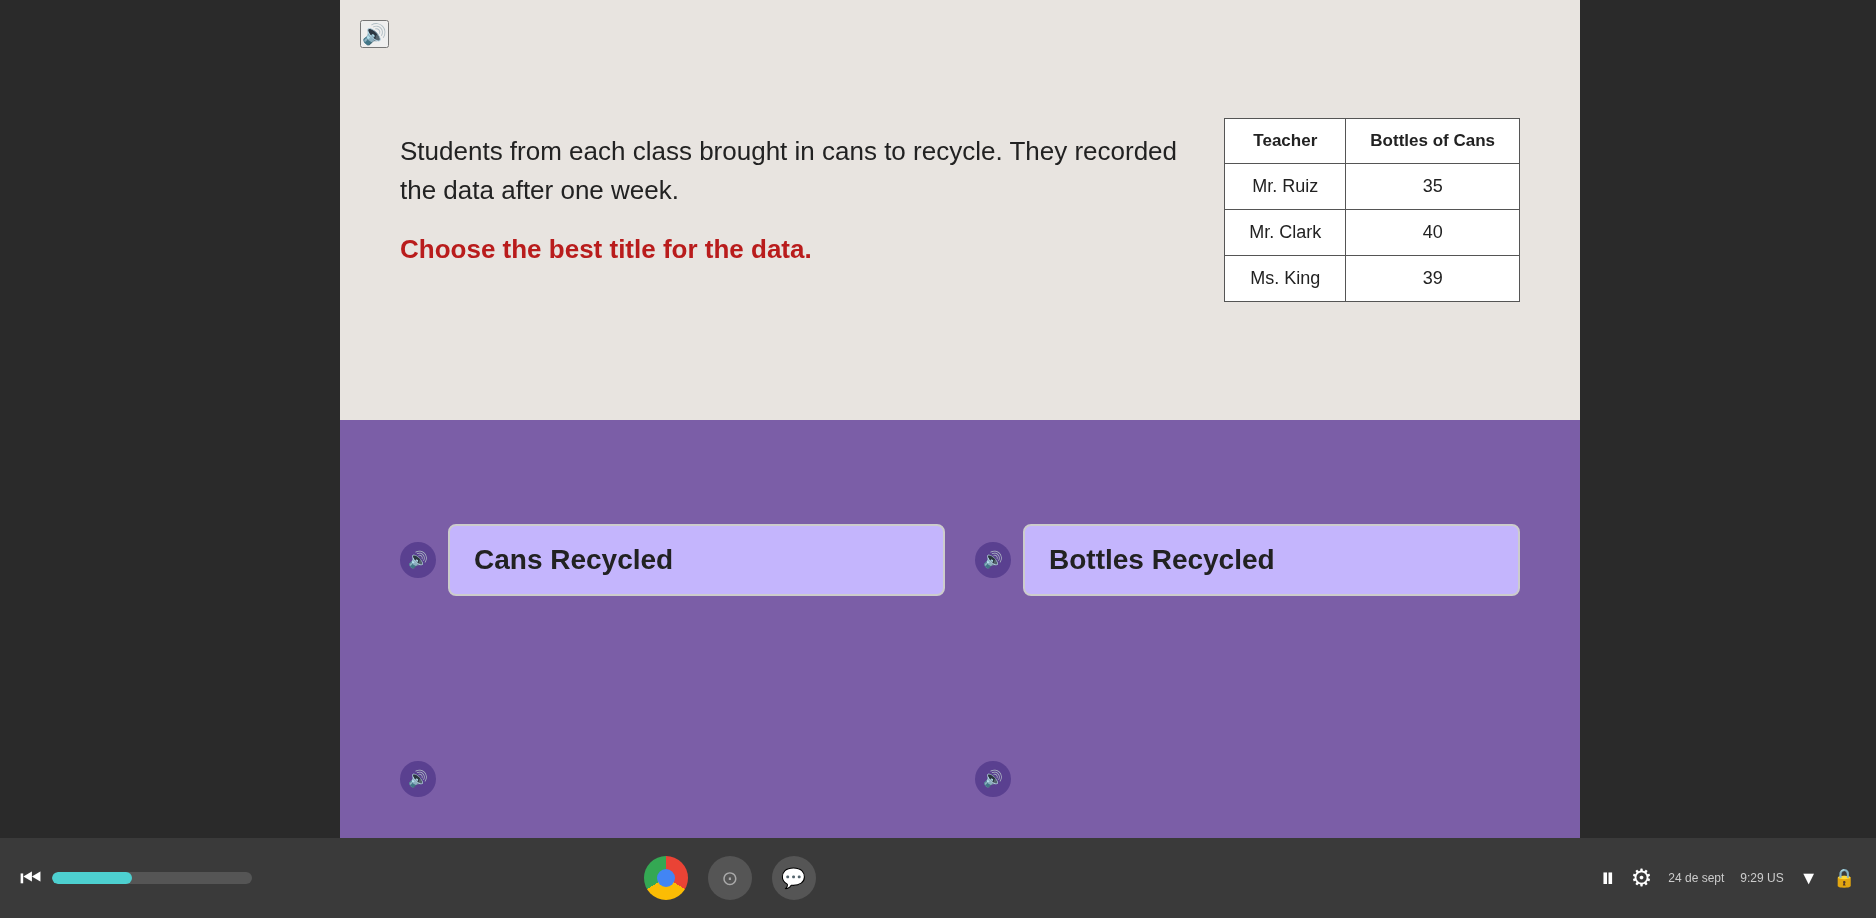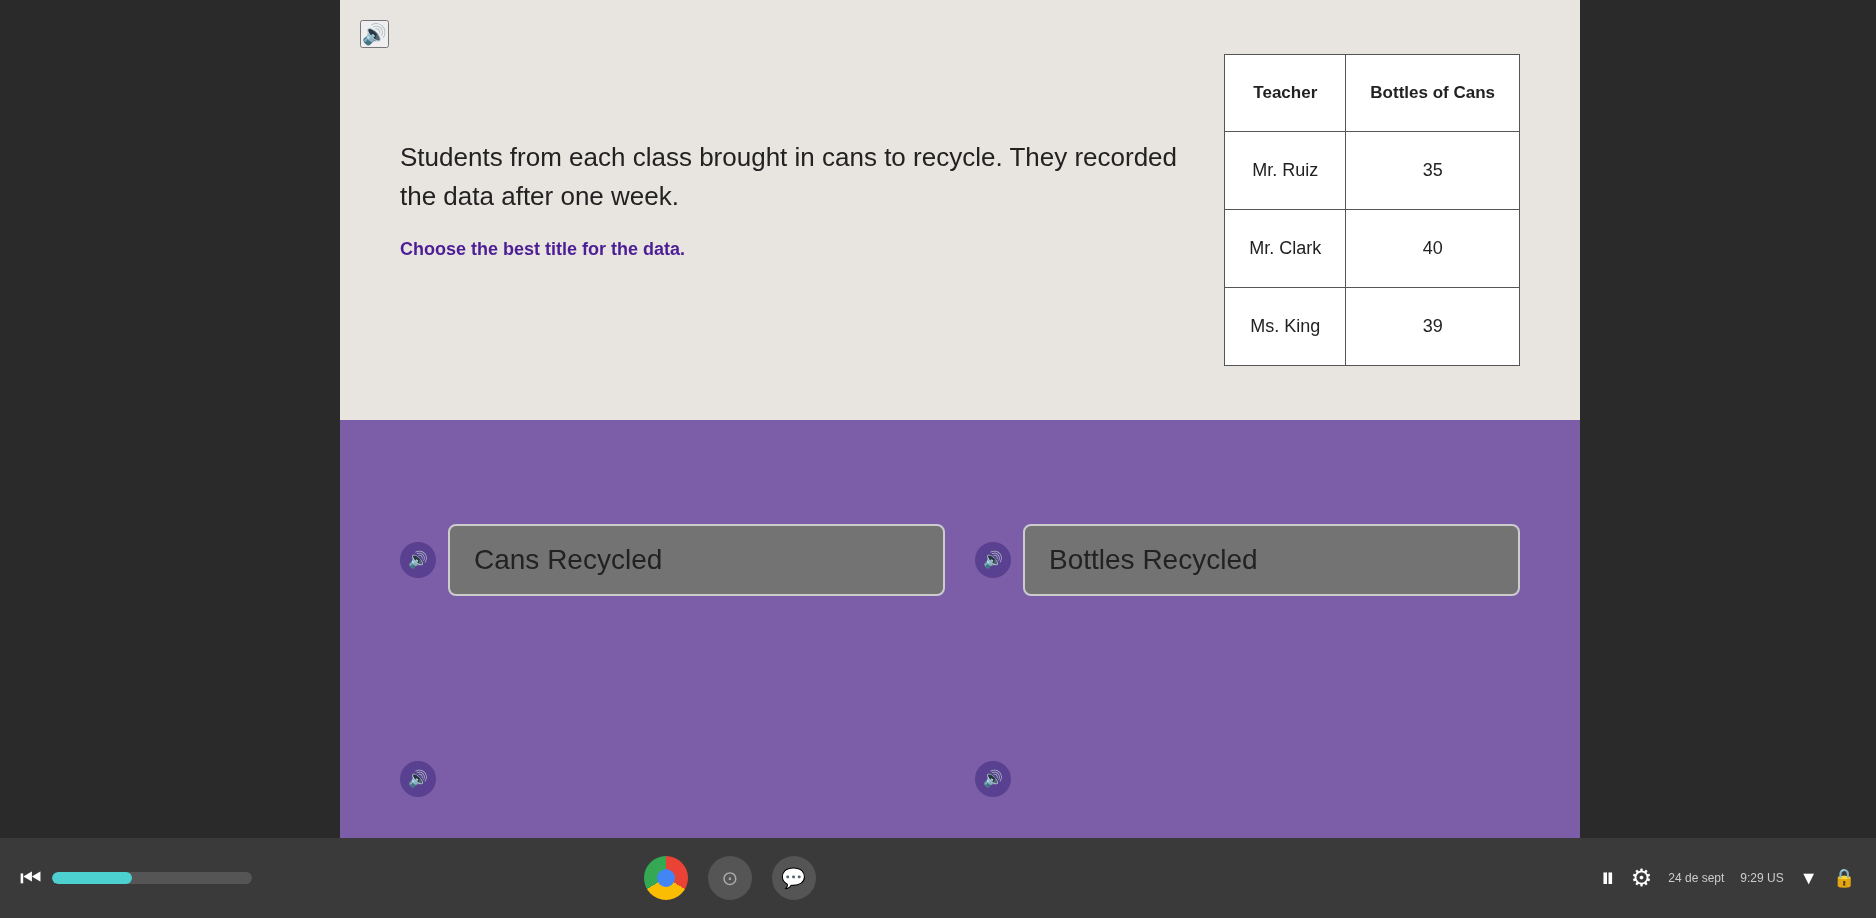--- a/index.html
+++ b/index.html
@@ -53,35 +53,35 @@
 
     .text-section p {
       font-size: 26px;
       line-height: 1.5;
       color: #222;
       font-weight: 500;
       margin-bottom: 20px;
     }
 
     .text-section .question {
-      font-size: 18px;
+      font-size: 26px;
       font-weight: 700;
-      color: #4c1d95;
+      color: #b91c1c;
     }
 
     
     .data-table {
       border-collapse: collapse;
       background: white;
       min-width: 280px;
     }
 
     .data-table th, .data-table td {
       border: 1px solid #555;
-      padding: 28px 24px;
+      padding: 12px 24px;
       text-align: center;
       font-size: 18px;
       color: #222;
     }
 
     .data-table thead th {
       font-weight: bold;
       background: white;
       font-size: 17px;
     }
@@ -121,26 +121,26 @@
       align-items: center;
       justify-content: center;
       cursor: pointer;
       flex-shrink: 0;
       color: white;
       font-size: 16px;
     }
 
     .answer-btn {
       flex: 1;
-      background: #737373;
+      background: #c4b5fd;
       border: 2px solid #ccc;
       border-radius: 8px;
       padding: 18px 24px;
       font-size: 28px;
-      font-weight: 400;
+      font-weight: 700;
       color: #222;
       text-align: left;
       cursor: pointer;
       min-height: 70px;
       display: flex;
       align-items: center;
     }
 
     
     .taskbar {

